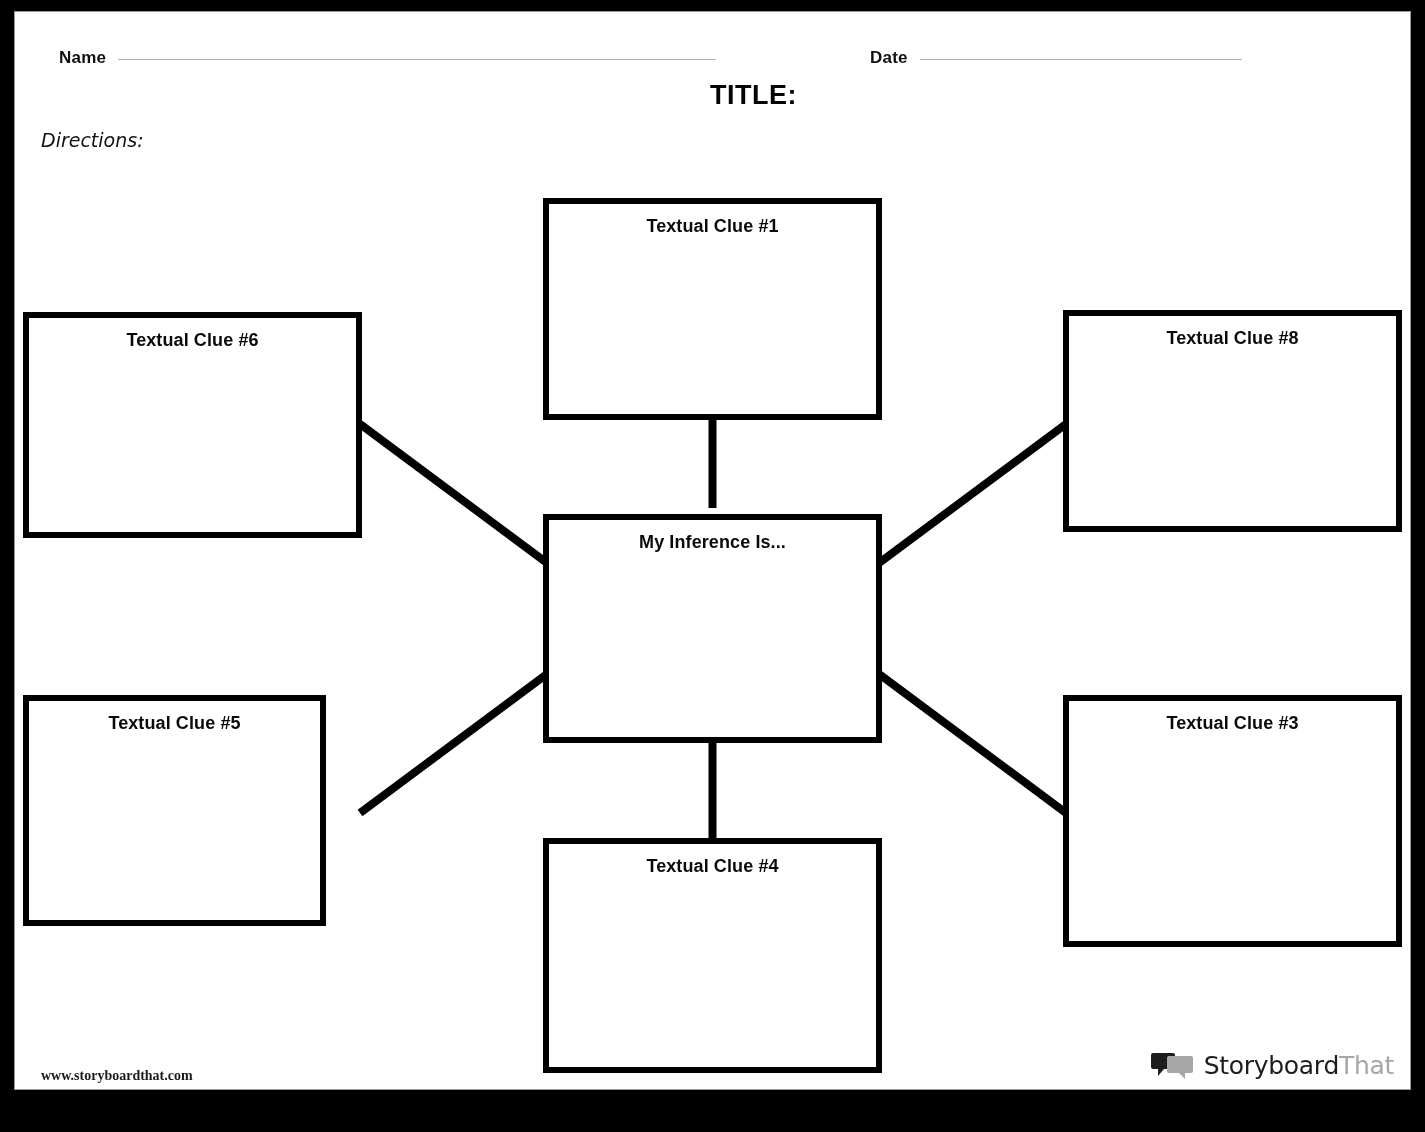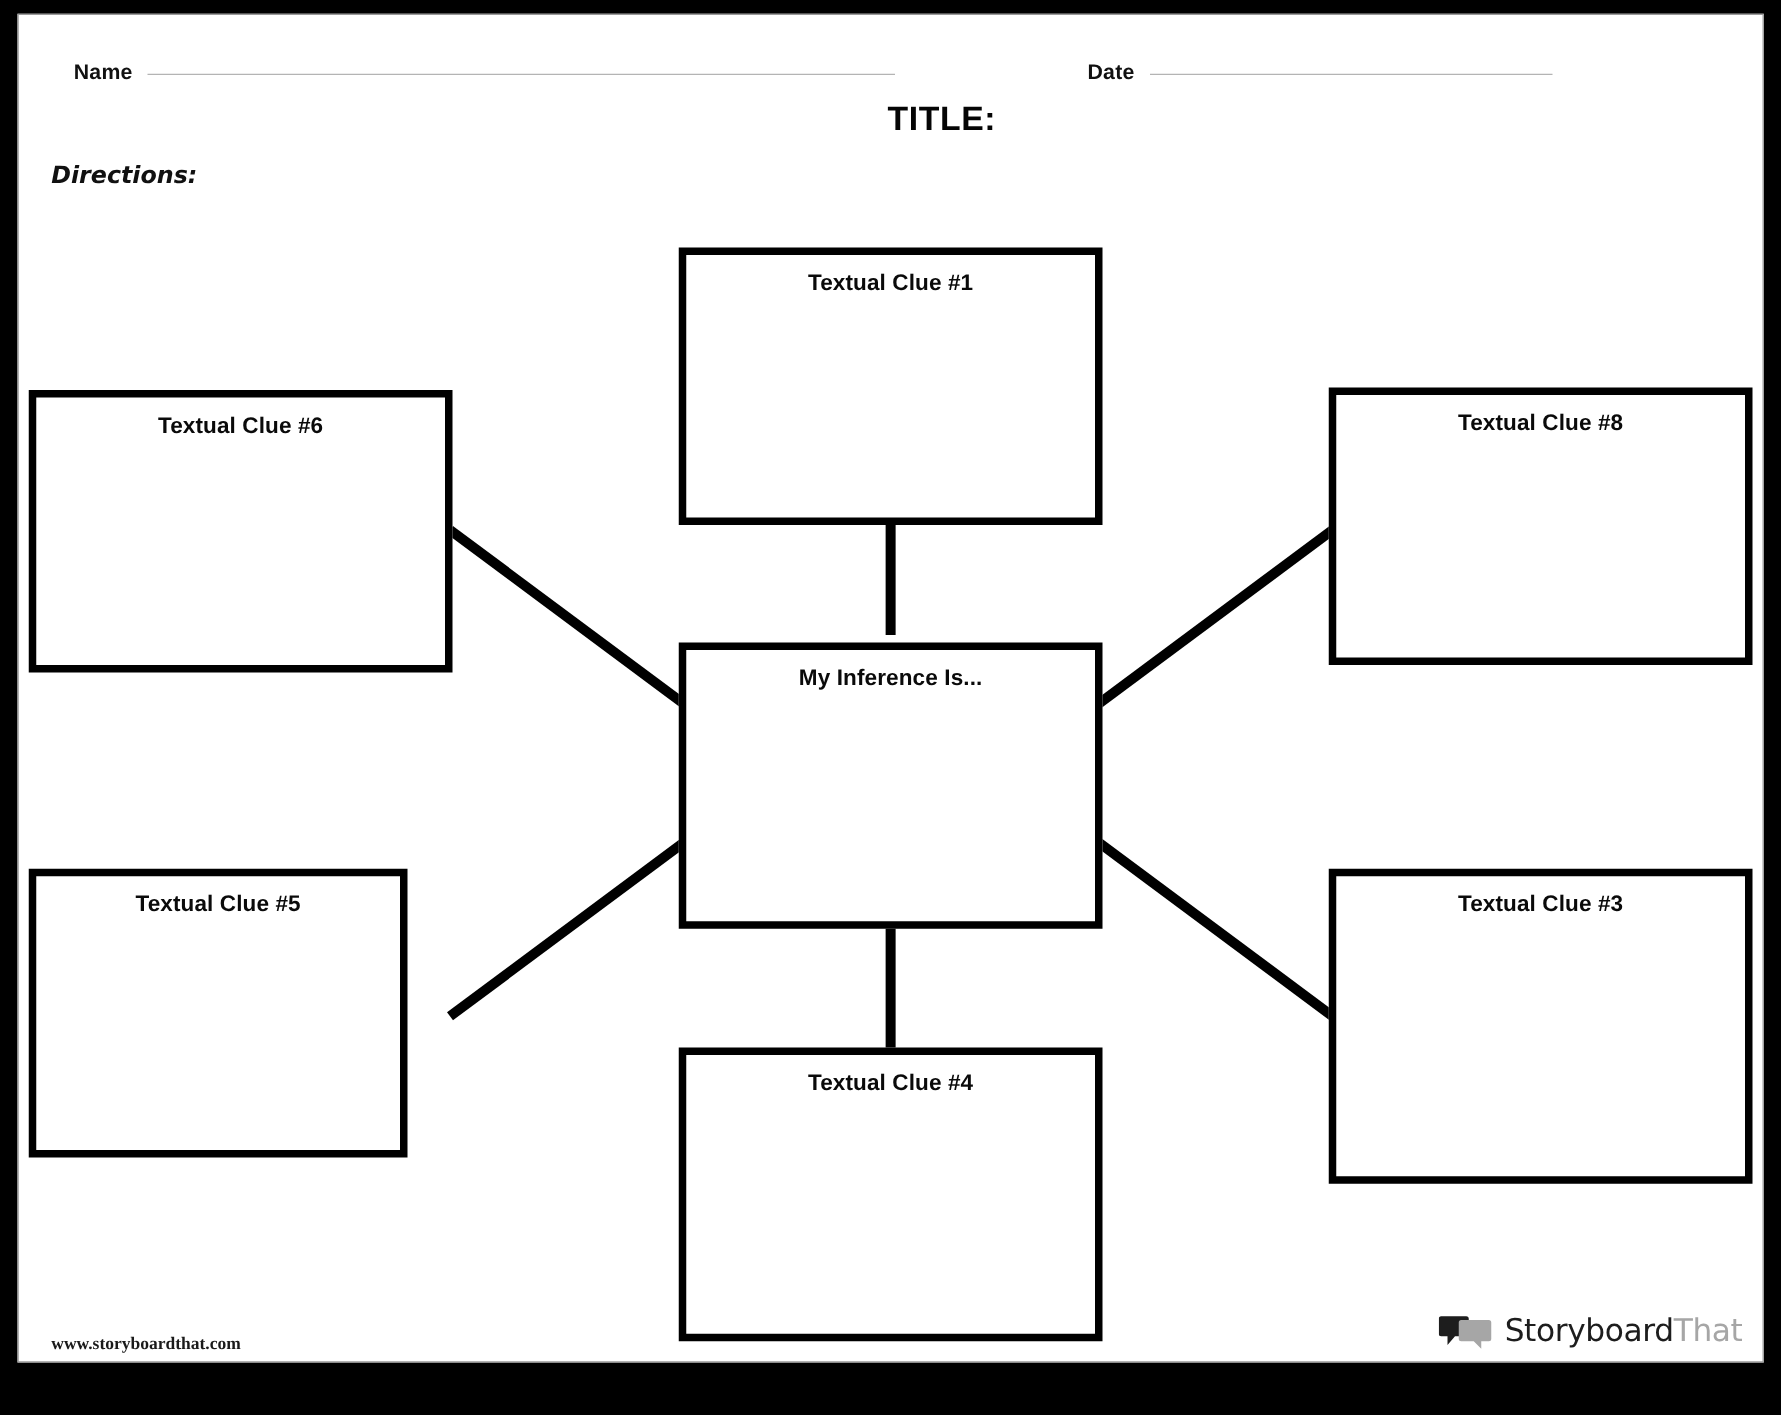--- a/index.html
+++ b/index.html
@@ -67,21 +67,21 @@
     margin-left: 40px;
   }
 
   
   #directions-label {
     position: absolute;
     left: 26px;
     top: 117px;
     font-size: 19px;
     font-style: italic;
-    font-weight: 700;
+    font-weight: 400;
     color: #111111;
     font-family: "DejaVu Sans", sans-serif;
   }
 
   
   #diagram {
     position: absolute;
     left: 0;
     top: 0;
     width: 1397px;
@@ -130,21 +130,21 @@
     font-weight: bold;
     color: #1a1a1a;
     font-family: "Liberation Serif", serif;
   }
 
   #brand-logo {
     position: absolute;
     right: 16px;
     top: 1038px;
     display: flex;
-    align-items: flex-start;
+    align-items: center;
     gap: 9px;
   }
   #brand-logo .logo-mark { display: block; }
   .brand-text {
     font-size: 25px;
     letter-spacing: -0.3px;
     font-family: "DejaVu Sans", sans-serif;
   }
   .brand-primary { color: #1d1d1d; }
   .brand-secondary { color: #a6a6a6; }

